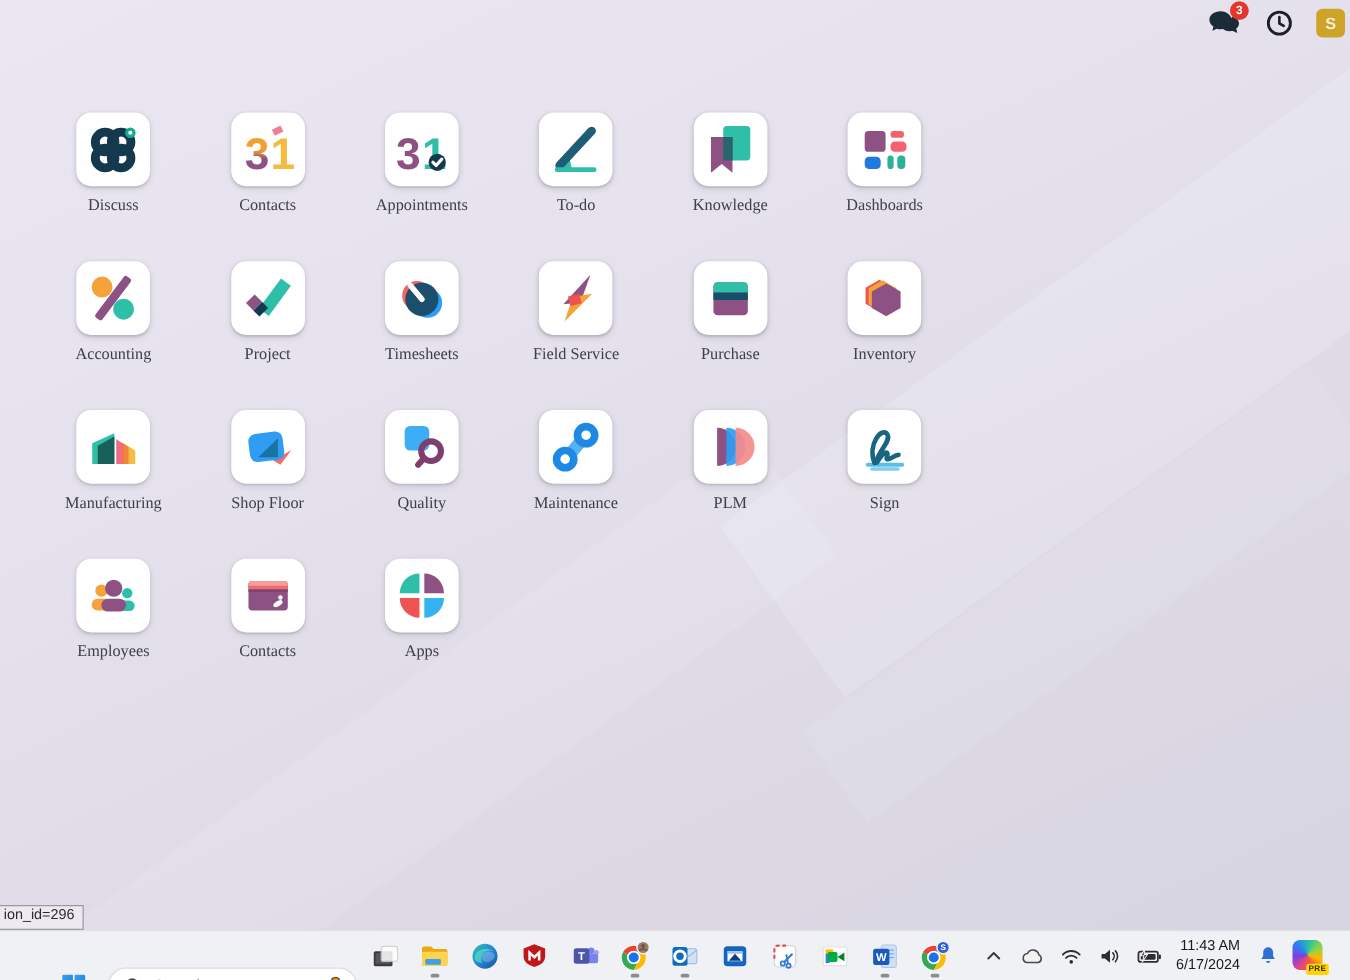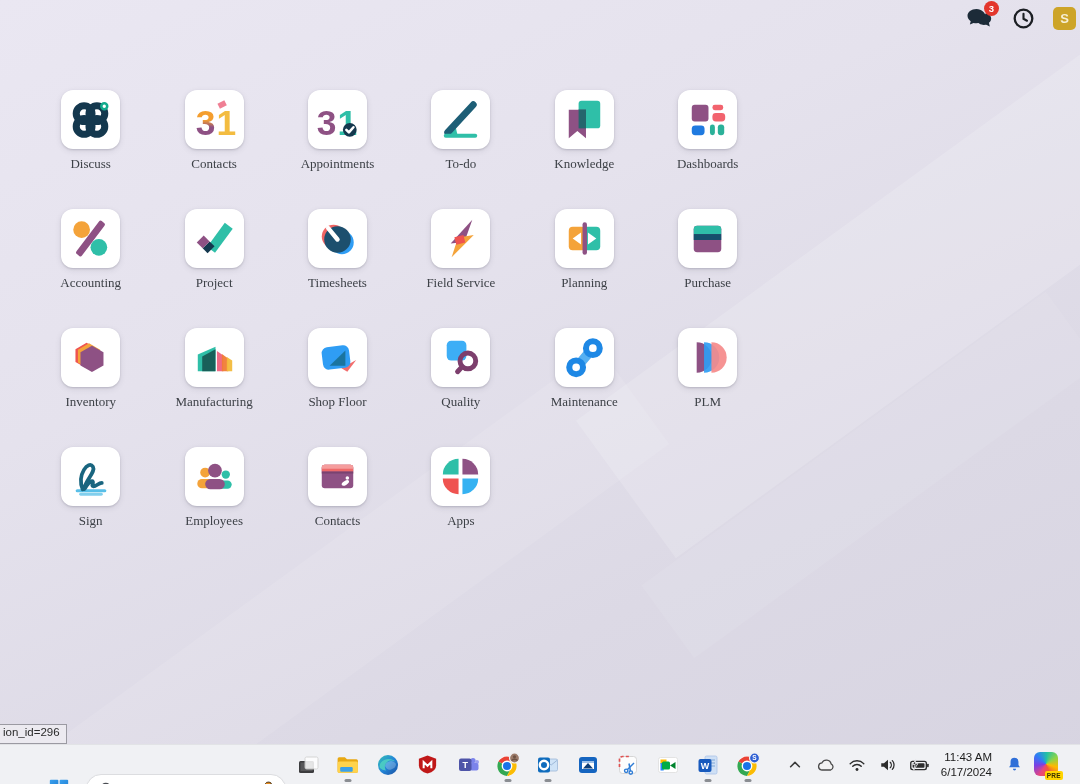--- a/index.html
+++ b/index.html
@@ -230,32 +230,20 @@
     <div class="card">
       <svg viewBox="0 0 60 60">
         <path d="M42 11 L20 35 L34 33.5 Z" fill="#8e5184"></path>
         <path d="M21 49 L43.5 26.5 L27.5 29 Z" fill="#f4a33a"></path>
         <rect x="24.5" y="27.5" width="9.5" height="8" fill="#ef5350" transform="rotate(-14 29 31)"></rect>
       </svg>
     </div>
     <div class="app-label">Field Service</div>
   </div>
 
-  <div class="cell">
-    <div class="card">
-      <svg viewBox="0 0 60 60">
-        <rect x="14" y="18" width="17" height="24" rx="4" fill="#f4a33a"></rect>
-        <rect x="29" y="18" width="17" height="24" rx="4" fill="#2fbfa8"></rect>
-        <path d="M26.5 24 l-8.5 6 8.5 6 z" fill="#fff"></path>
-        <path d="M33.5 24 l8.5 6 -8.5 6 z" fill="#fff"></path>
-        <rect x="28" y="13.5" width="4.5" height="33" rx="2.25" fill="#8e5184"></rect>
-      </svg>
-    </div>
-    <div class="app-label">Planning</div>
-  </div>
 
   <div class="cell">
     <div class="card">
       <svg viewBox="0 0 60 60">
         <rect x="16" y="17" width="28" height="27" rx="3.5" fill="#8e5184"></rect>
         <path d="M16 20.5 q0-3.5 3.5-3.5 h21 q3.5 0 3.5 3.5 v5 h-28 z" fill="#2fbfa8"></path>
         <rect x="16" y="25.5" width="28" height="6" fill="#15506b"></rect>
       </svg>
     </div>
     <div class="app-label">Purchase</div>

